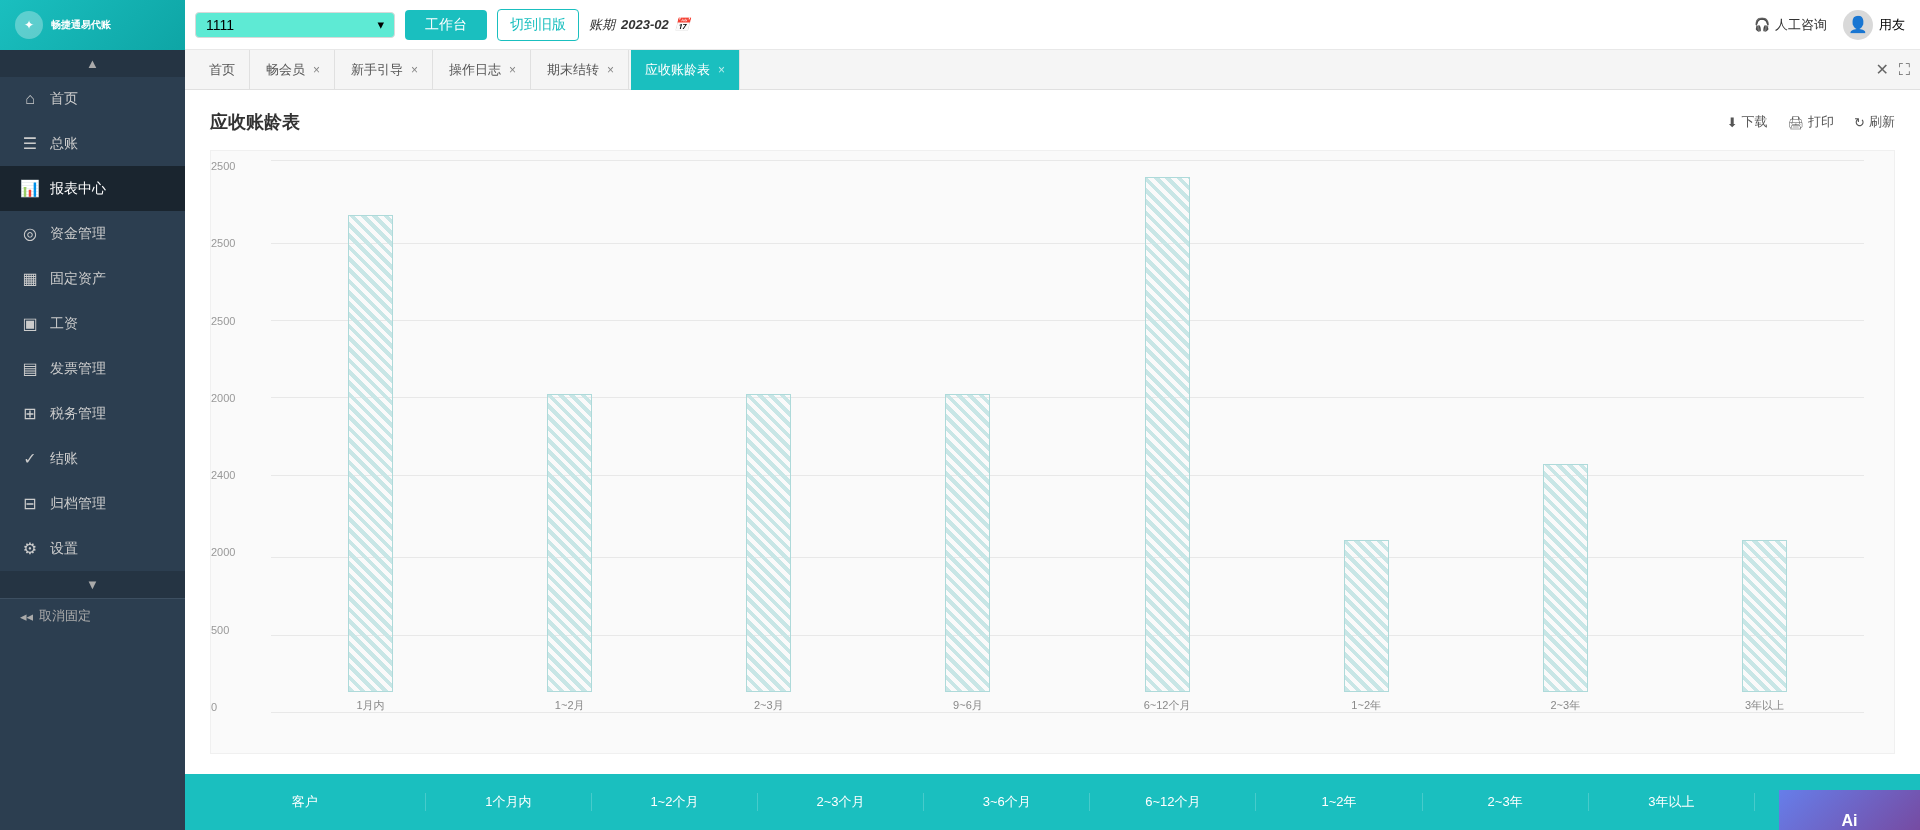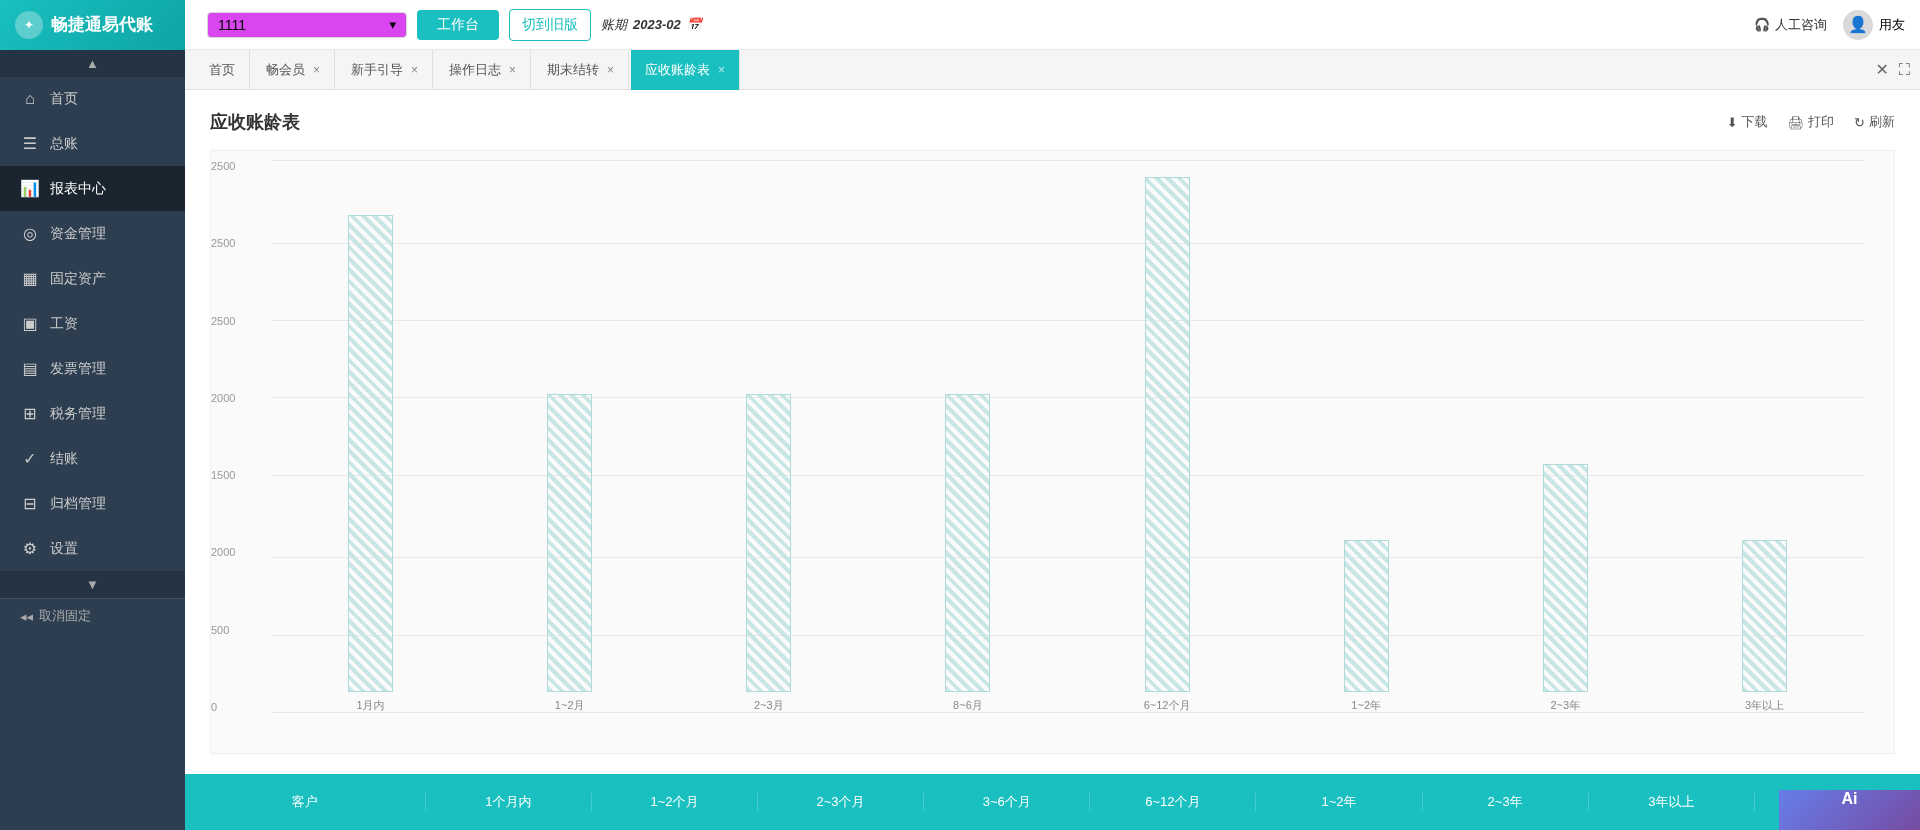--- a/index.html
+++ b/index.html
@@ -21,21 +21,21 @@
       background: linear-gradient(135deg, #1abfbf, #0ea5a5);
       height: 50px;
       display: flex;
       align-items: center;
       padding: 0 15px;
       flex-shrink: 0;
       margin-left: -15px;
     }
     .logo-text {
       color: #fff;
-      font-size: 17px;
+      font-size: 10px;
       font-weight: bold;
     }
     .logo-icon {
       width: 28px;
       height: 28px;
       background: rgba(255,255,255,0.3);
       border-radius: 50%;
       margin-right: 8px;
       display: flex;
       align-items: center;
@@ -45,22 +45,21 @@
     }
     .company-selector {
       display: flex;
       align-items: center;
       border: 1px solid #d9d9d9;
       border-radius: 4px;
       padding: 4px 10px;
       cursor: pointer;
       min-width: 200px;
       gap: 8px;
-      background: #d946ef;
-      margin-left: 12px;
+      background: #5eead4;
     }
     .company-name {
       flex: 1;
       font-size: 14px;
     }
     .btn-workbench {
       background: #1abfbf;
       color: #fff;
       border: none;
       border-radius: 4px;
@@ -377,21 +376,21 @@
 
     
     .ai-badge {
       position: fixed;
       bottom: 0;
       right: 0;
       width: 141px;
       height: 40px;
       background: linear-gradient(135deg, #667eea, #764ba2);
       display: flex;
-      align-items: flex-start;
+      align-items: flex-end;
       justify-content: center;
       color: #fff;
       font-size: 16px;
       font-weight: bold;
       cursor: pointer;
       z-index: 100;
     }
   </style>
 </head>
 <body>
@@ -536,21 +535,21 @@
           </button>
         </div>
       </div>
 
       <div class="chart-container">
 
         <div class="chart-y-axis">
           <span class="y-label">0</span>
           <span class="y-label">500</span>
           <span class="y-label">2000</span>
-          <span class="y-label">1500</span>
+          <span class="y-label">2400</span>
           <span class="y-label">2000</span>
           <span class="y-label">2500</span>
           <span class="y-label">2500</span>
           <span class="y-label">2500</span>
         </div>
 
         <div class="chart-grid">
           <div class="grid-line" style="bottom: 0%;"></div>
           <div class="grid-line" style="bottom: 14%;"></div>
           <div class="grid-line" style="bottom: 28%;"></div>
@@ -569,21 +568,21 @@
           <div class="bar-group">
             <div class="bar" style="height: 55%;"></div>
             <span class="bar-label">1~2月</span>
           </div>
           <div class="bar-group">
             <div class="bar" style="height: 55%;"></div>
             <span class="bar-label">2~3月</span>
           </div>
           <div class="bar-group">
             <div class="bar" style="height: 55%;"></div>
-            <span class="bar-label">8~6月</span>
+            <span class="bar-label">9~6月</span>
           </div>
           <div class="bar-group">
             <div class="bar" style="height: 95%;"></div>
             <span class="bar-label">6~12个月</span>
           </div>
           <div class="bar-group">
             <div class="bar" style="height: 28%;"></div>
             <span class="bar-label">1~2年</span>
           </div>
           <div class="bar-group">

